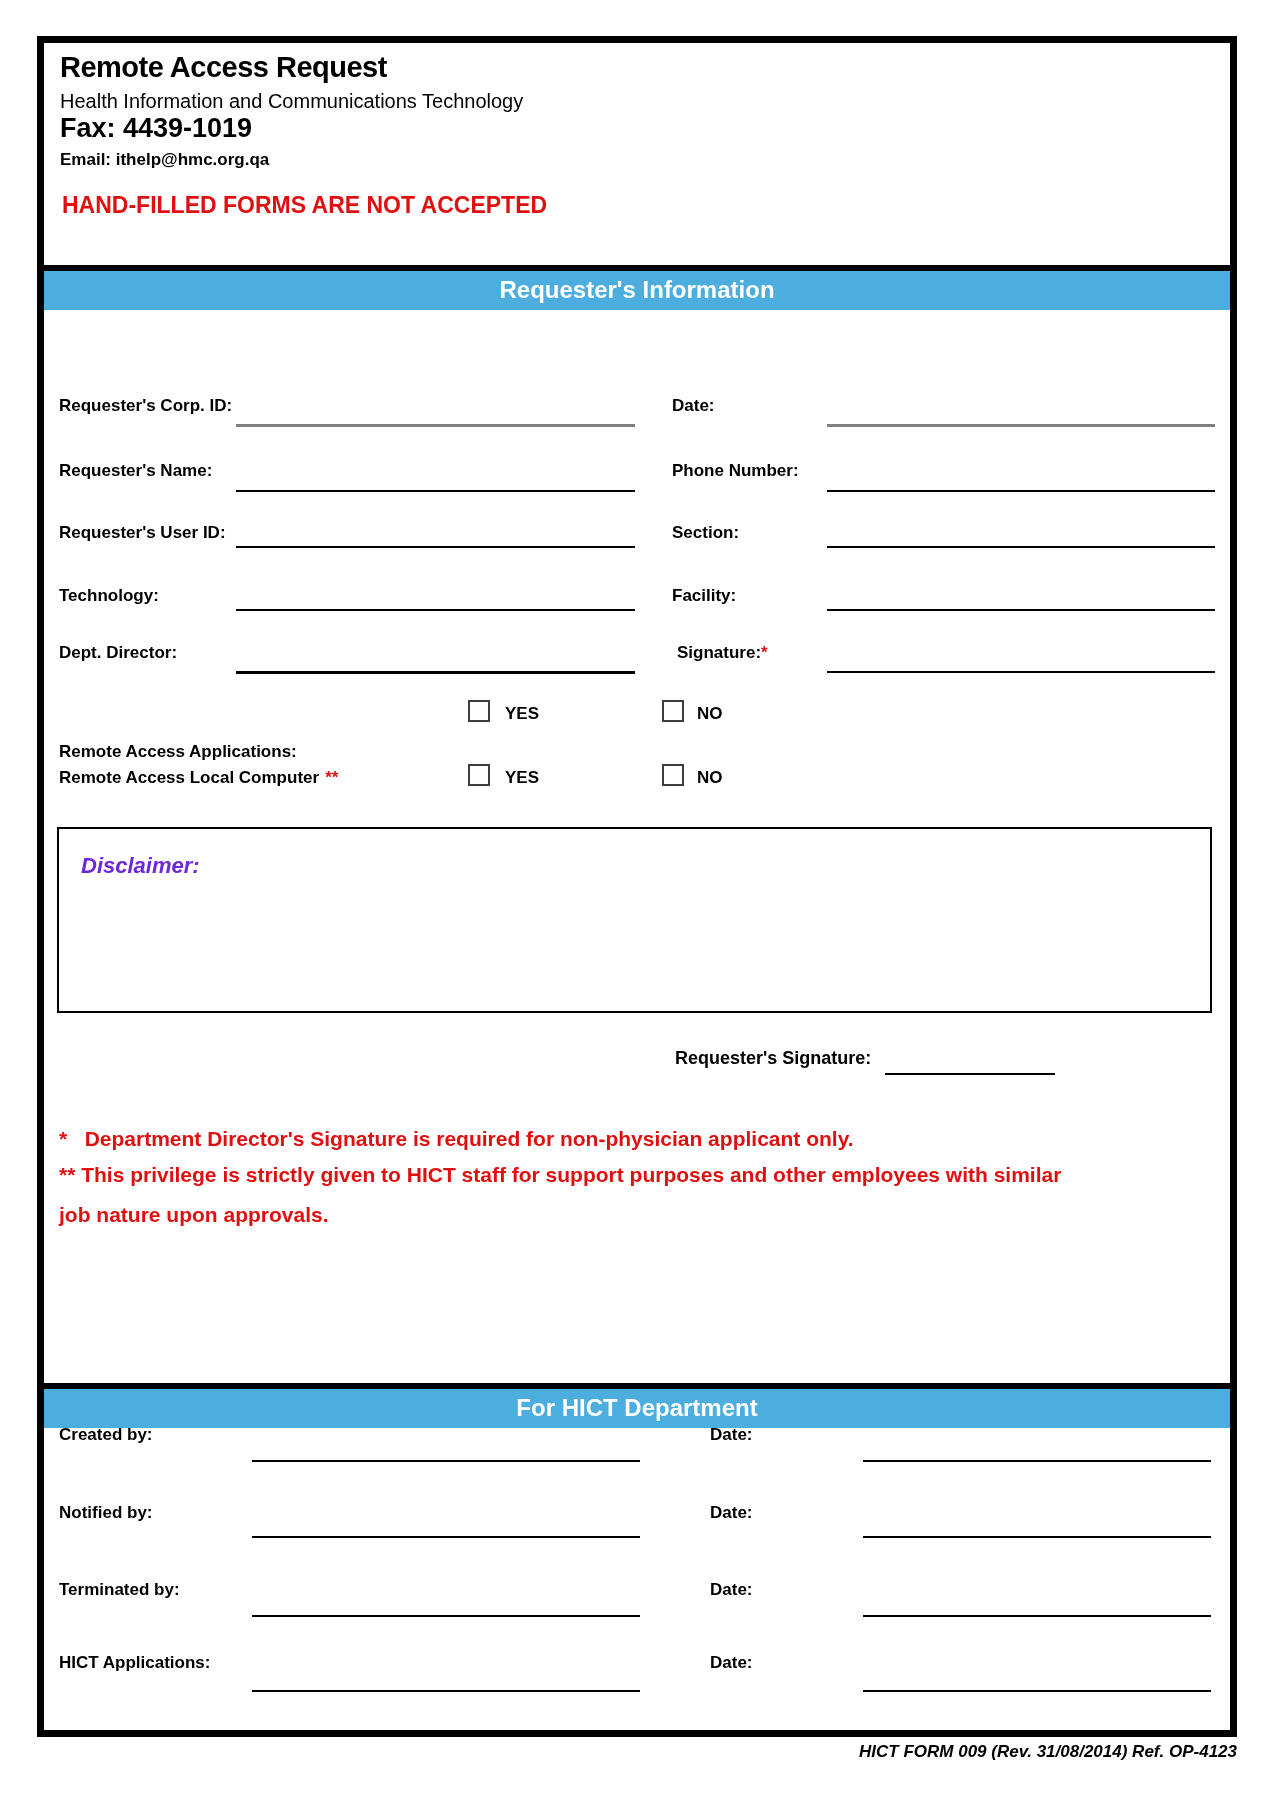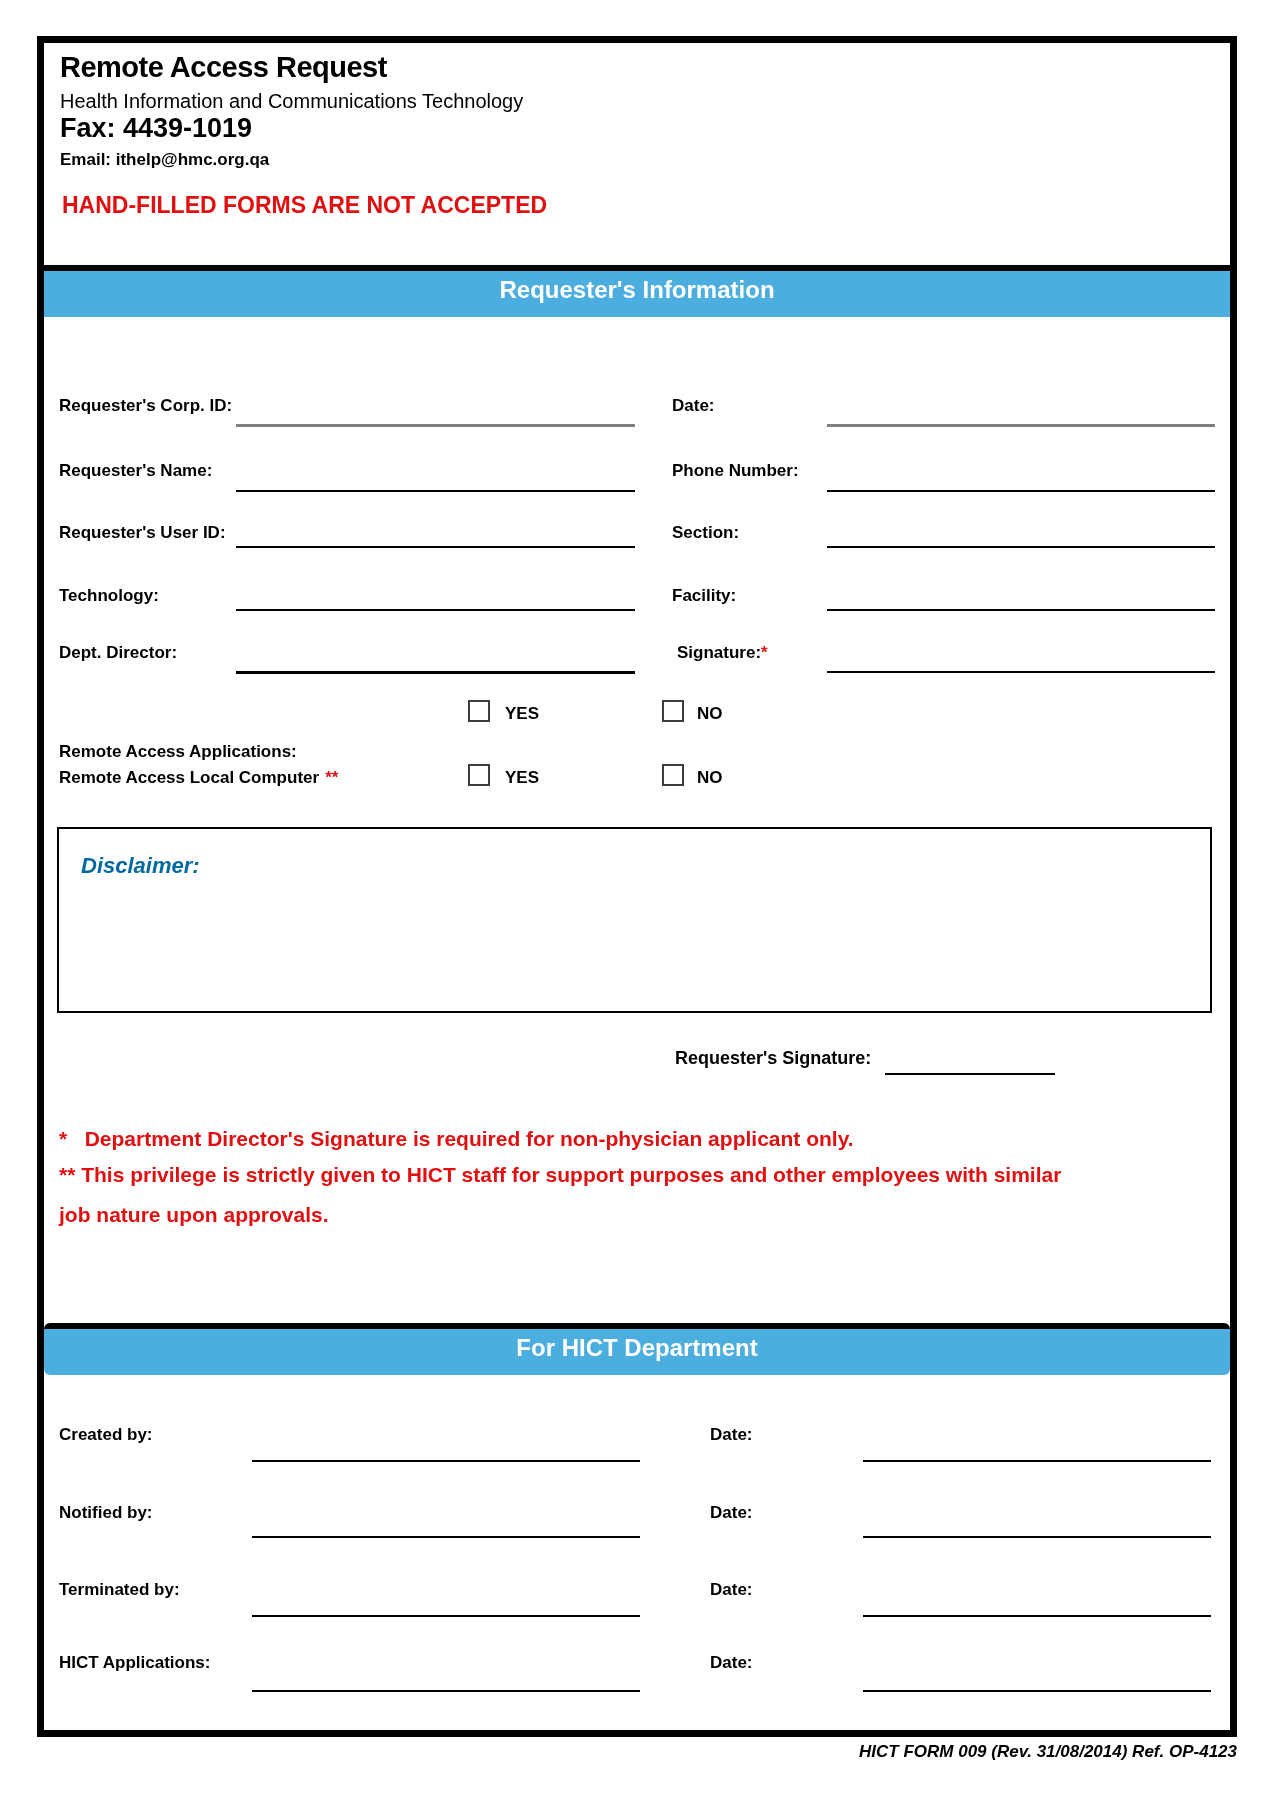--- a/index.html
+++ b/index.html
@@ -12,21 +12,21 @@
     border:7px solid #000; box-sizing:border-box; background:#fff;
   }
   .abs { position:absolute; }
   .h-title { left:16px; top:8px;  font-size:29px; font-weight:bold; letter-spacing:-0.5px; white-space:nowrap; }
   .h-sub   { left:16px; top:47px; font-size:20px; white-space:nowrap; }
   .h-fax   { left:16px; top:70px; font-size:27px; font-weight:bold; white-space:nowrap; }
   .h-email { left:16px; top:107px; font-size:17px; font-weight:bold; white-space:nowrap; }
   .h-warn  { left:18px; top:149px; font-size:23px; font-weight:bold; color:#E01010; white-space:nowrap; }
 
   .bar {
-    left:0; width:100%; height:52px; background:#4BAEDE; border-top:6px solid #000;
+    left:0; width:100%; height:45px; background:#4BAEDE; border-top:6px solid #000;
     box-sizing:border-box; color:#fff; font-weight:bold; font-size:24px;
     text-align:center; line-height:38px;
   }
   .lb { position:absolute; font-size:17px; font-weight:bold; white-space:nowrap; }
   .mark { color:#E01010; }
   .mark-sp { color:#E01010; margin-left:6px; }
 
   .ln { position:absolute; height:0; border-bottom:2px solid #000; }
   .ln-gray { border-bottom:3px solid #808080; }
   .lcol-ln { left:192px; width:399px; }
@@ -34,21 +34,21 @@
   .hl-ln   { left:208px; width:388px; }
   .hr-ln   { left:819px; width:348px; }
 
   .cb { position:absolute; width:18px; height:18px; border:2px solid #3d3d3d; background:#fff; }
   .cbl { position:absolute; font-size:17px; font-weight:bold; white-space:nowrap; }
 
   .disc {
     position:absolute; left:13px; top:784px; width:1155px; height:186px;
     border:2px solid #000; box-sizing:border-box; padding:24px 22px 0 22px;
   }
-  .disc-h { font-size:22px; font-weight:bold; font-style:italic; color:#0369a1; }
+  .disc-h { font-size:22px; font-weight:bold; font-style:italic; color:#6d28d9; }
   .disc-p { margin:12px 0 0 0; font-size:22px; font-weight:bold; font-style:italic; line-height:38px; }
   .blank  { display:inline-block; width:250px; height:15px; border-bottom:3px solid #000; margin:0 8px 0 6px; }
 
   .sig-lb { left:631px; top:1005px; font-size:18px; }
   .sig-ln { left:841px; top:1030px; width:170px; }
 
   .note { position:absolute; left:15px; color:#E01010; font-size:21px; font-weight:bold; white-space:pre; }
 
   .footer {
     position:absolute; top:1742px; right:36px;
@@ -119,21 +119,21 @@
       <div class="disc-h">Disclaimer:</div>
     </div>
 
     <div class="lb sig-lb">Requester's Signature:</div>
     <div class="ln sig-ln"></div>
 
     <div class="note" style="top:1084px;">*   Department Director's Signature is required for non-physician applicant only.</div>
     <div class="note" style="top:1120px;">** This privilege is strictly given to HICT staff for support purposes and other employees with similar</div>
     <div class="note" style="top:1160px;">job nature upon approvals.</div>
 
-    <div class="abs bar" style="top:1280px;border-radius:6px;">For HICT Department</div>
+    <div class="abs bar" style="top:1340px;">For HICT Department</div>
 
     <div class="lb" style="left:15px; top:1382px;">Created by:</div>
     <div class="ln hl-ln" style="top:1417px;"></div>
     <div class="lb" style="left:666px; top:1382px;">Date:</div>
     <div class="ln hr-ln" style="top:1417px;"></div>
 
     <div class="lb" style="left:15px; top:1460px;">Notified by:</div>
     <div class="ln hl-ln" style="top:1493px;"></div>
     <div class="lb" style="left:666px; top:1460px;">Date:</div>
     <div class="ln hr-ln" style="top:1493px;"></div>

